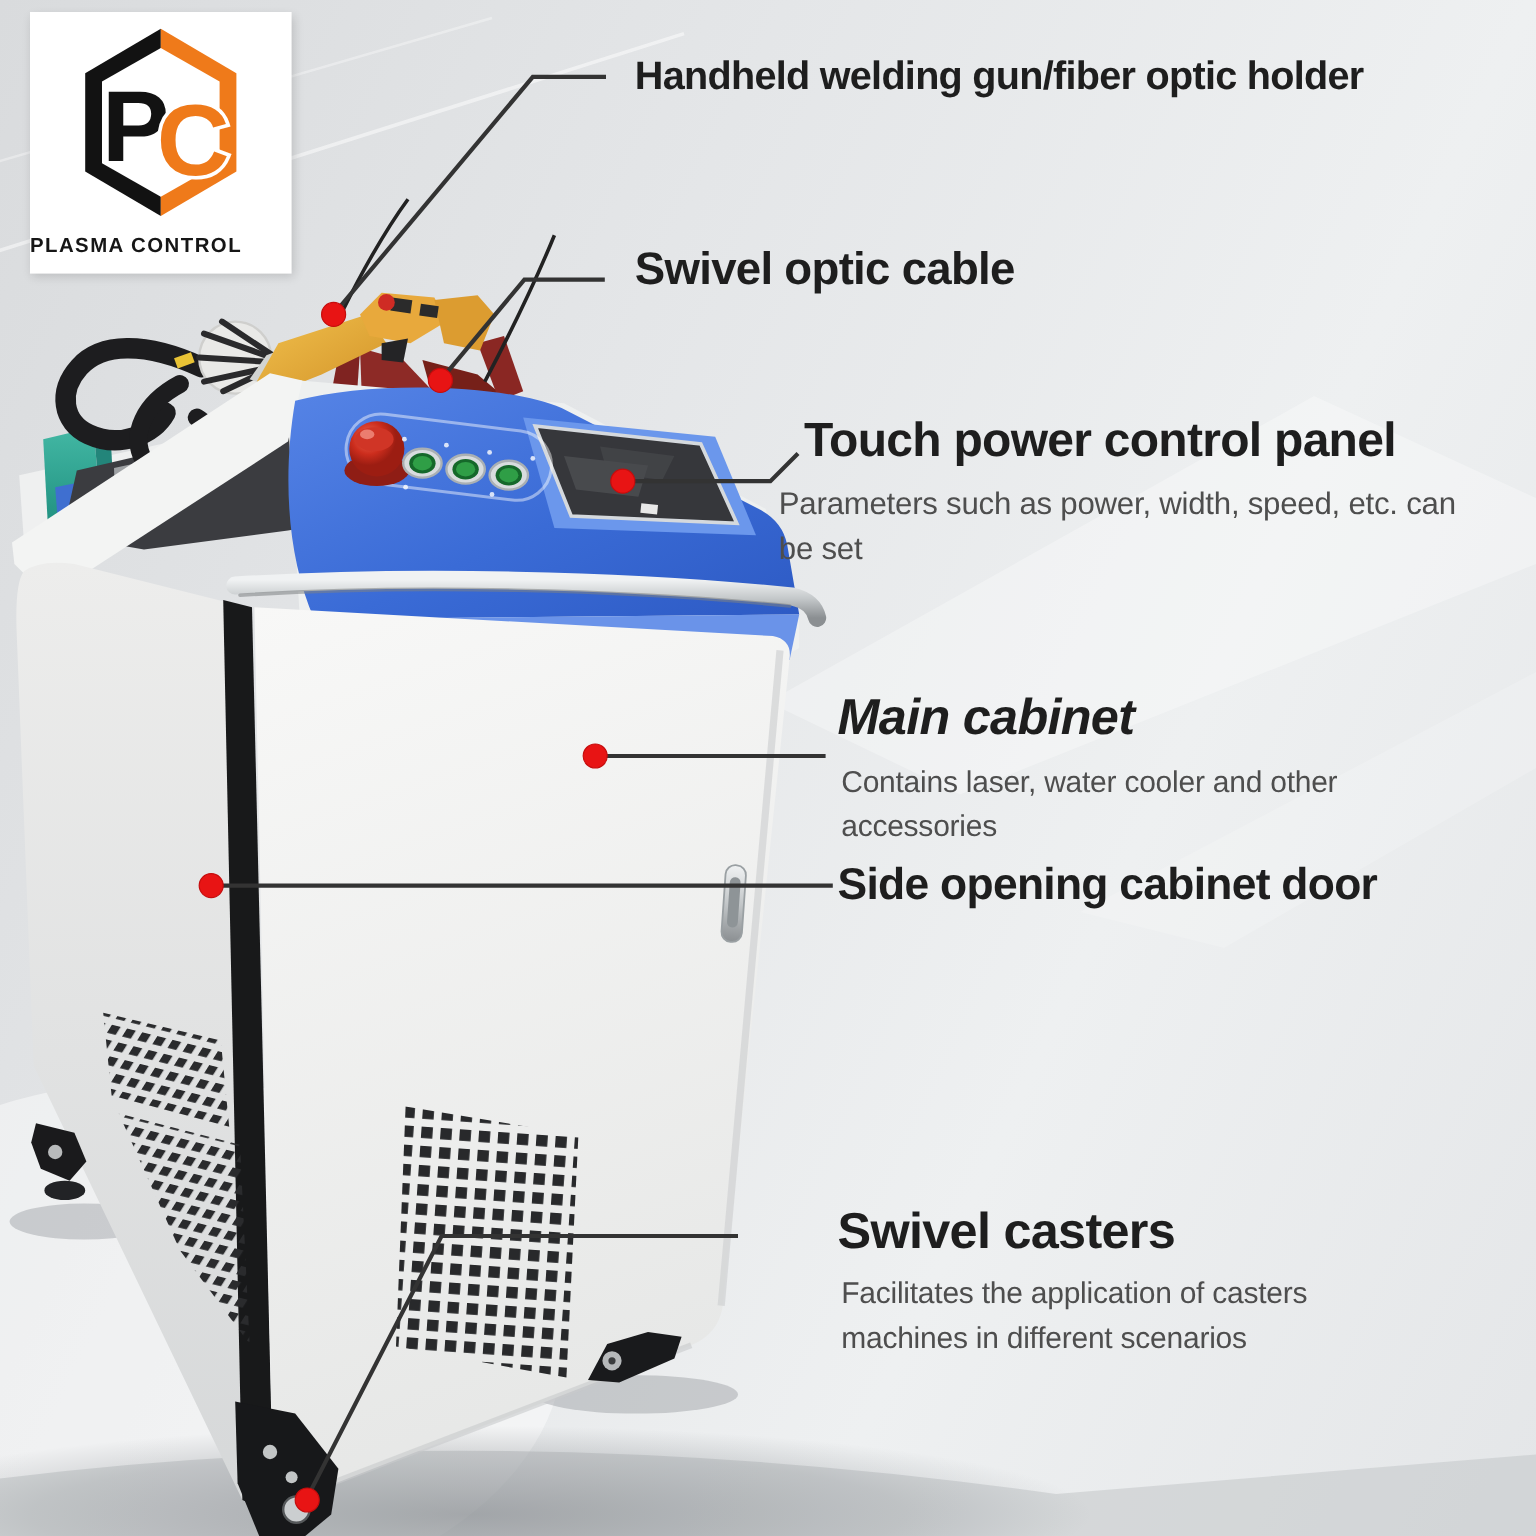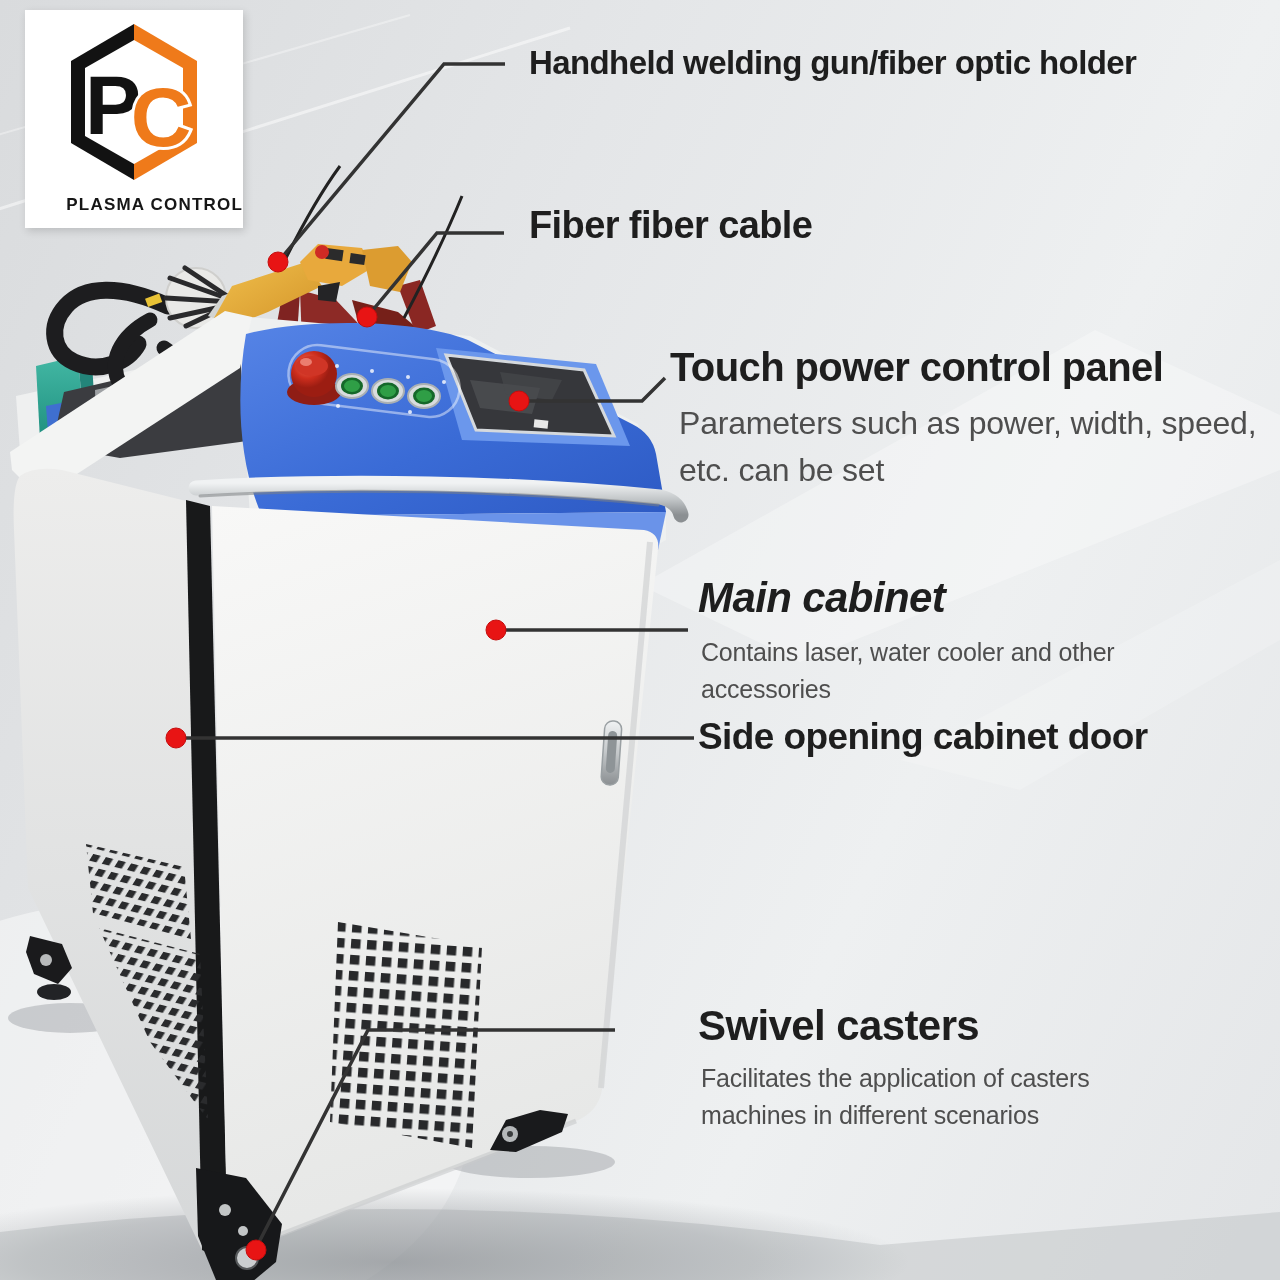--- a/index.html
+++ b/index.html
@@ -9,37 +9,37 @@
     background:linear-gradient(115deg,#d9dbdd 0%,#e4e6e8 35%,#eef0f1 68%,#e4e6e8 100%);
   }
   svg{display:block;}
   .layer{position:absolute;left:0;top:0;width:1280px;height:1280px;}
   
   .logo{
     position:absolute;left:25px;top:10px;width:218px;height:218px;background:#ffffff;
     box-shadow:2px 3px 8px rgba(0,0,0,.15);
   }
   .logo-caption{
-    position:absolute;left:0;right:0;top:185px;text-align:right;
-    font-size:17px;font-weight:700;letter-spacing:1.2px;color:#161616;margin-left:24px;
+    position:absolute;left:0;right:0;top:185px;text-align:left;
+    font-size:17px;font-weight:700;letter-spacing:1.2px;color:#161616;
   }
   
   .co-title{
     position:absolute;margin:0;color:#1e1e1e;font-weight:700;letter-spacing:-0.6px;
     white-space:nowrap;line-height:1.15;
   }
   .co-desc{
     position:absolute;margin:0;color:#4e4e4e;font-weight:400;letter-spacing:-0.2px;
     line-height:1.48;
   }
   .t1{left:529px;top:44px;font-size:33px;}
   .t2{left:529px;top:204px;font-size:38px;}
   .d2{left:531px;top:270px;font-size:25px;white-space:nowrap;}
   .t3{left:670px;top:344px;font-size:40px;}
-  .d3{left:679px;top:400px;font-size:32px;width:580px;}
+  .d3{left:649px;top:400px;font-size:26px;width:580px;}
   .t4{left:698px;top:574px;font-size:42px;font-style:italic;}
   .d4{left:701px;top:634px;font-size:25px;width:470px;}
   .t5{left:698px;top:716px;font-size:37px;}
   .t6{left:698px;top:1002px;font-size:42px;}
   .d6{left:701px;top:1060px;font-size:25px;width:480px;}
 </style>
 </head>
 <body>
 
 <div class="stage">
@@ -272,21 +272,21 @@
       <polygon points="109,14 109,170 46,133 46,51" fill="#121212"></polygon>
       <polygon points="109,14 172,51 172,133 109,170" fill="#ef7a1a"></polygon>
       <polygon points="109,30 158,58 158,126 109,154 60,126 60,58" fill="#ffffff"></polygon>
       <text x="88" y="124" text-anchor="middle" font-family="Liberation Sans, sans-serif" font-size="84" font-weight="700" fill="#121212" stroke="#ffffff" stroke-width="6" paint-order="stroke">P</text>
       <text x="136" y="136" text-anchor="middle" font-family="Liberation Sans, sans-serif" font-size="84" font-weight="700" fill="#ef7a1a" stroke="#ffffff" stroke-width="6" paint-order="stroke">C</text>
     </svg>
     <div class="logo-caption">PLASMA CONTROL</div>
   </div>
 
   <h2 class="co-title t1">Handheld welding gun/fiber optic holder</h2>
-  <h2 class="co-title t2">Fiber fiber cable</h2>
+  <h2 class="co-title t2">Swivel optic cable</h2>
   <h2 class="co-title t3">Touch power control panel</h2>
   <p class="co-desc d3">Parameters such as power, width, speed, etc. can be set</p>
   <h2 class="co-title t4">Main cabinet</h2>
   <p class="co-desc d4">Contains laser, water cooler and other accessories</p>
   <h2 class="co-title t6">Swivel casters</h2>
   <h2 class="co-title t5">Side opening cabinet door</h2>
   <p class="co-desc d6">Facilitates the application of casters machines in different scenarios</p>
 
 </div>
 

